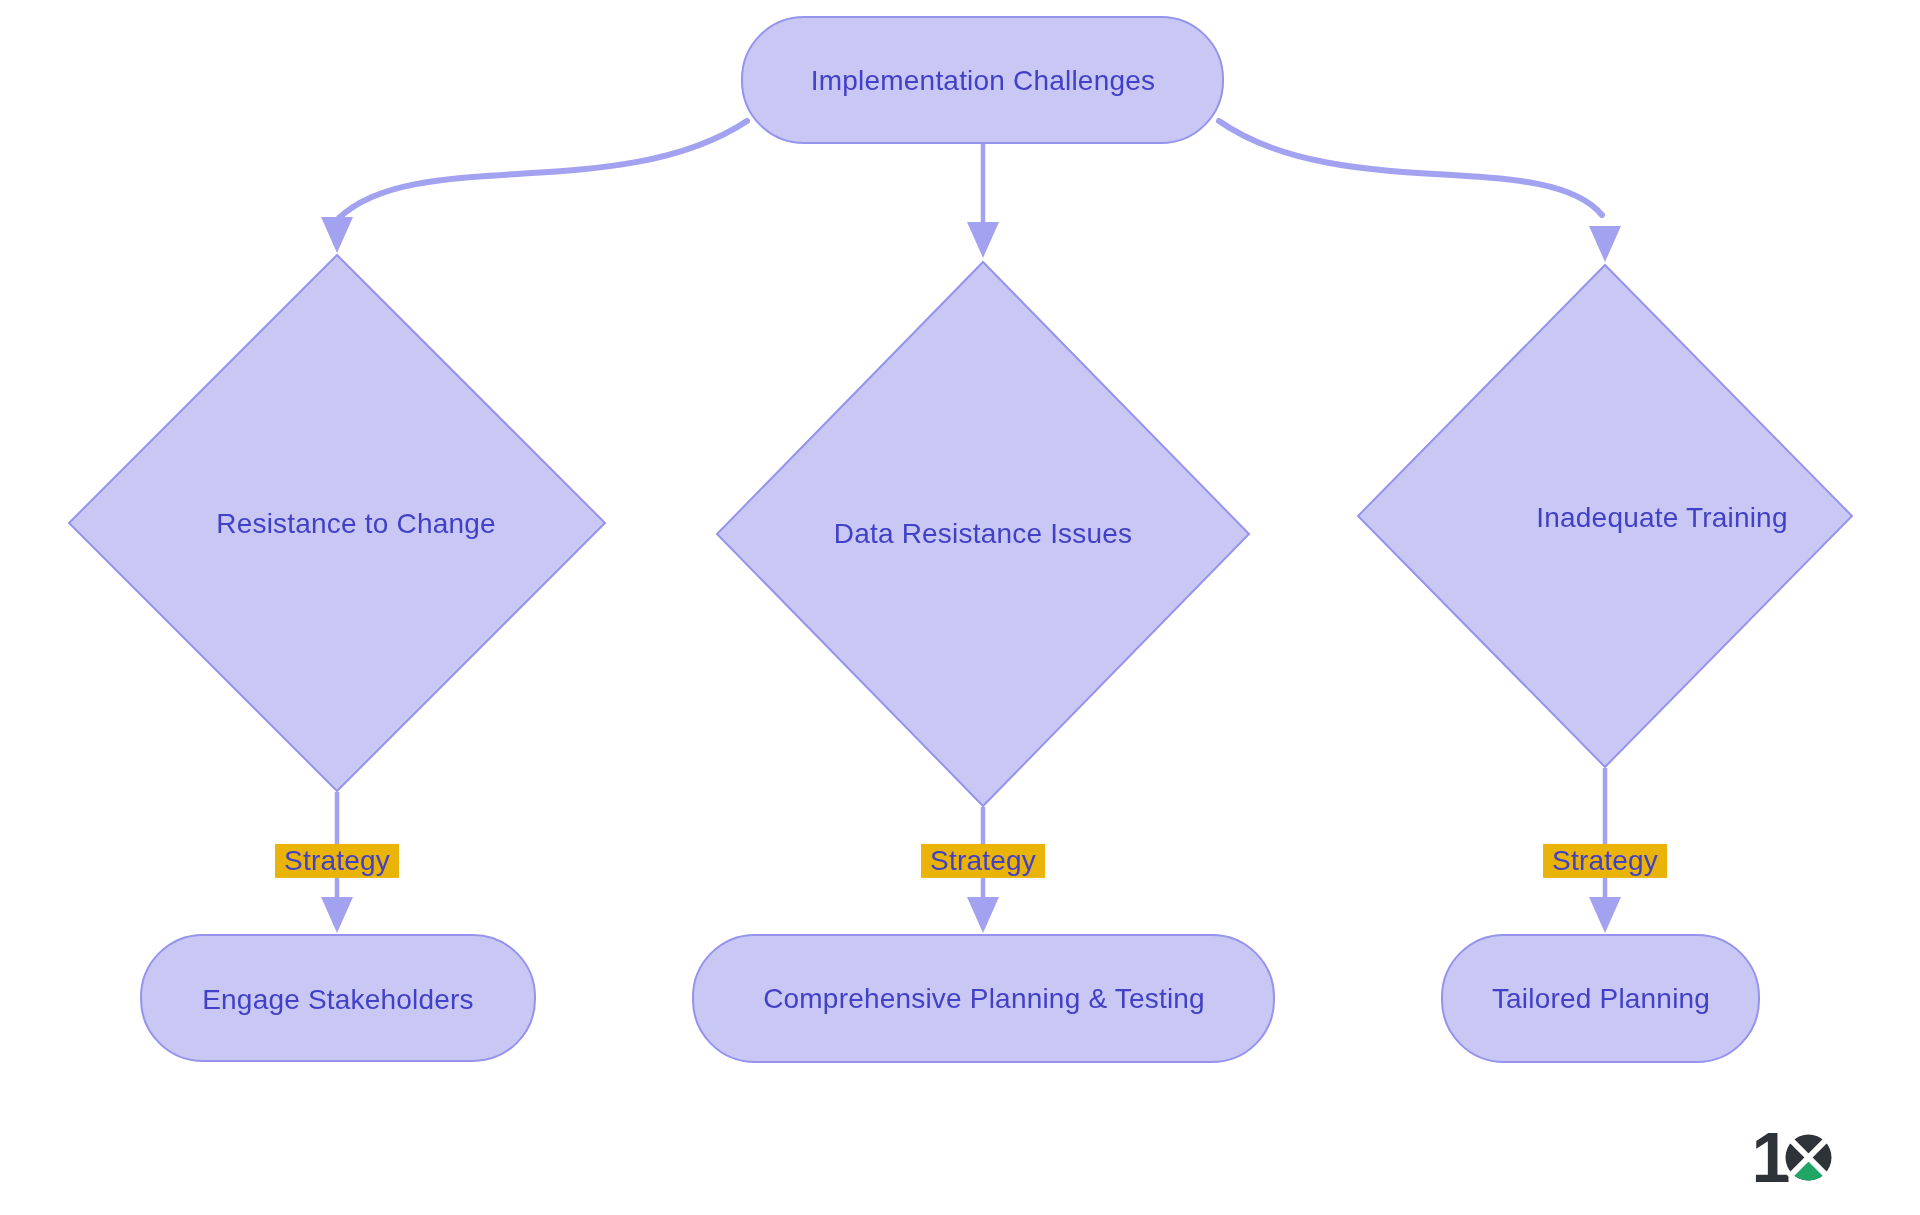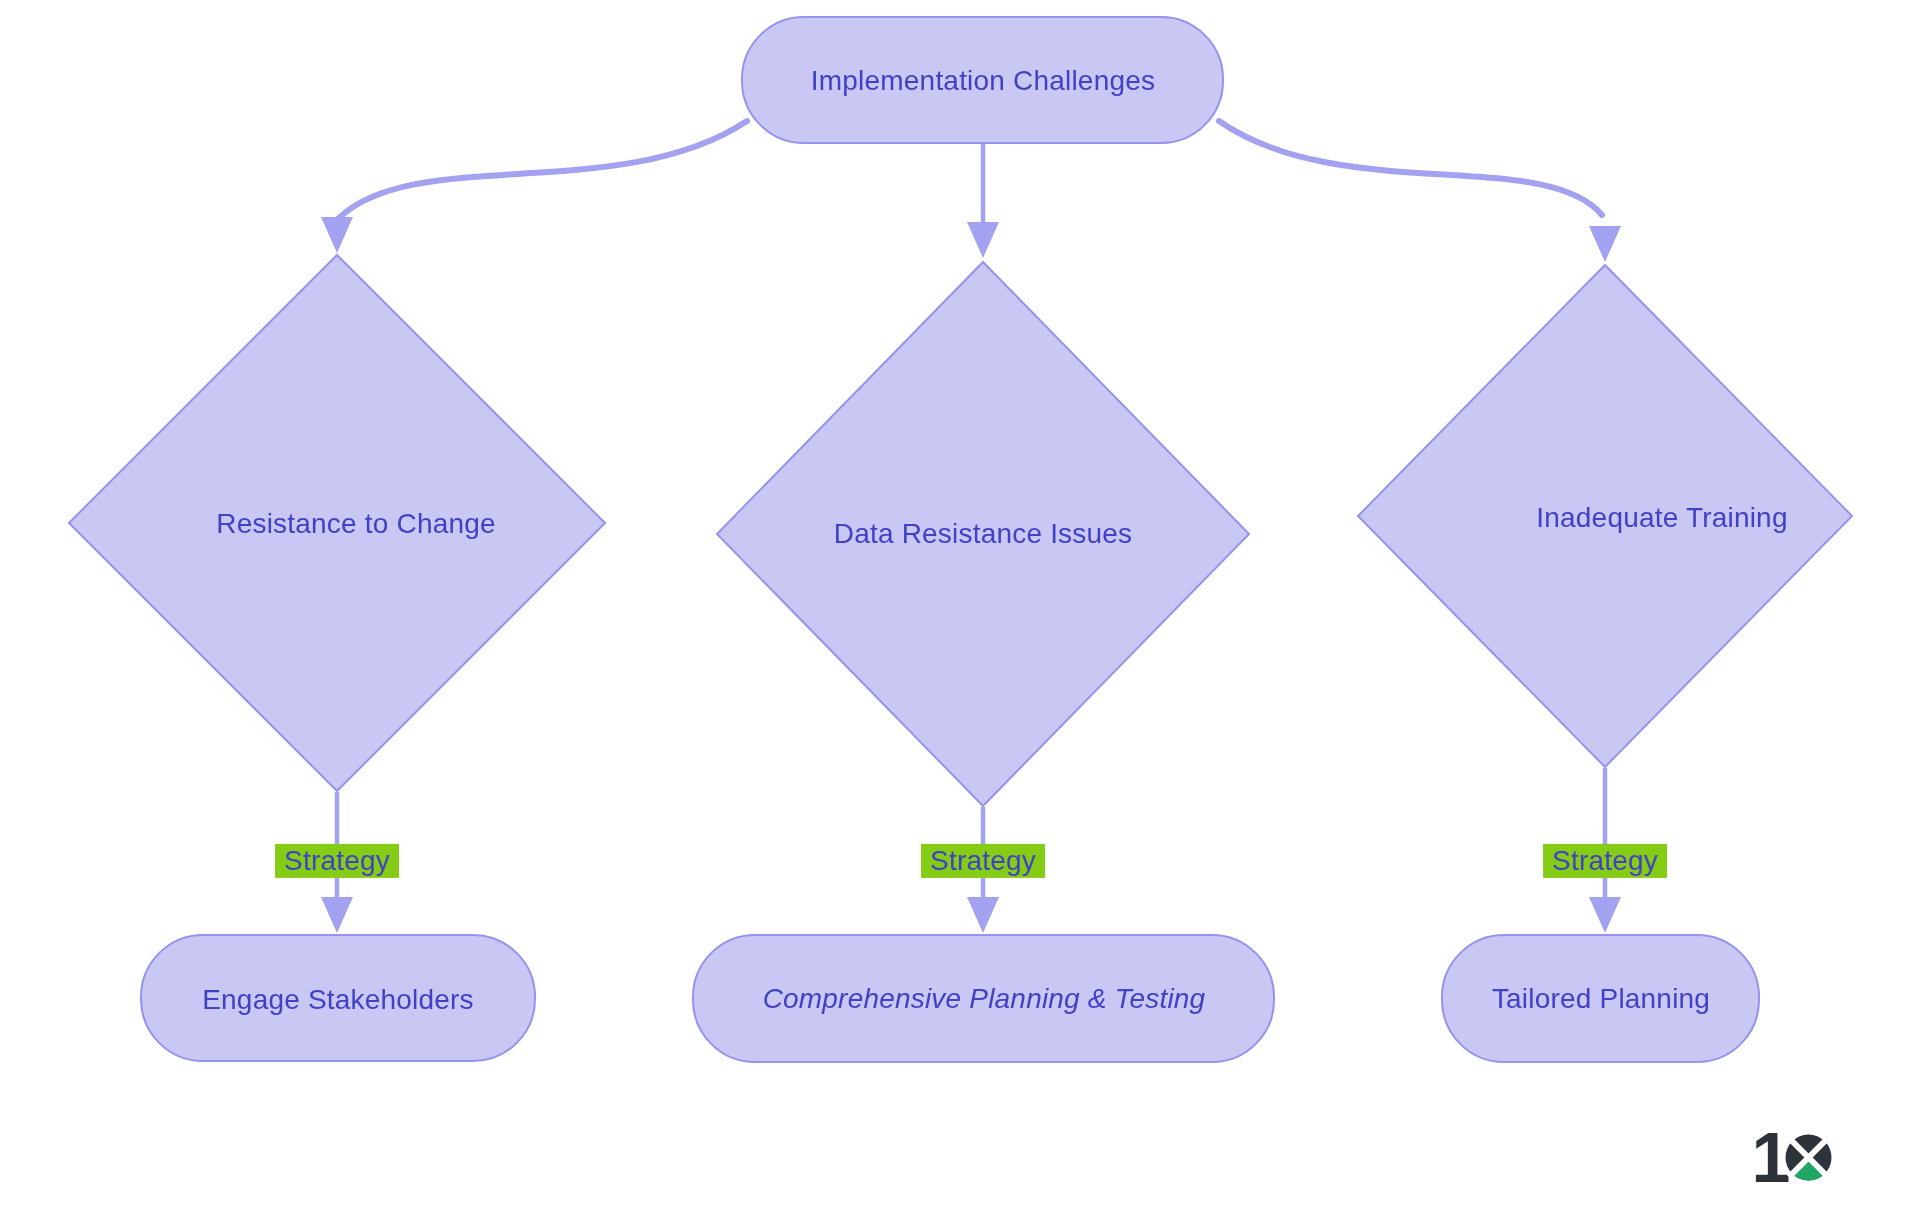--- a/index.html
+++ b/index.html
@@ -26,21 +26,21 @@
     position: absolute;
     transform: translate(-50%, -50%);
     font-size: 28px;
     line-height: 1.15;
     color: #4240c6;
     white-space: nowrap;
     text-align: left;
     letter-spacing: 0.2px;
   }
   .edge-label {
-    background: #84cc16;
+    background: #eab308;
     padding: 1px 9px;
   }
 </style>
 </head>
 <body>
 
 <div class="canvas">
 
   <svg width="1920" height="1215" viewBox="0 0 1920 1215">
 
@@ -98,16 +98,16 @@
 
   <div class="label" style="left:356px; top:524px;">Resistance to Change</div>
   <div class="label" style="left:983px; top:534px;">Data Resistance Issues</div>
   <div class="label" style="left:1662px; top:518px;">Inadequate Training</div>
 
   <div class="label edge-label" style="left:337px; top:861px;">Strategy</div>
   <div class="label edge-label" style="left:983px; top:861px;">Strategy</div>
   <div class="label edge-label" style="left:1605px; top:861px;">Strategy</div>
 
   <div class="label" style="left:338px; top:1000px;">Engage Stakeholders</div>
-  <div class="label" style="left:984px; top:999px;font-style:italic;">Comprehensive Planning &amp; Testing</div>
+  <div class="label" style="left:984px; top:999px;">Comprehensive Planning &amp; Testing</div>
   <div class="label" style="left:1601px; top:999px;">Tailored Planning</div>
 
 </div>
 
 </body></html>

